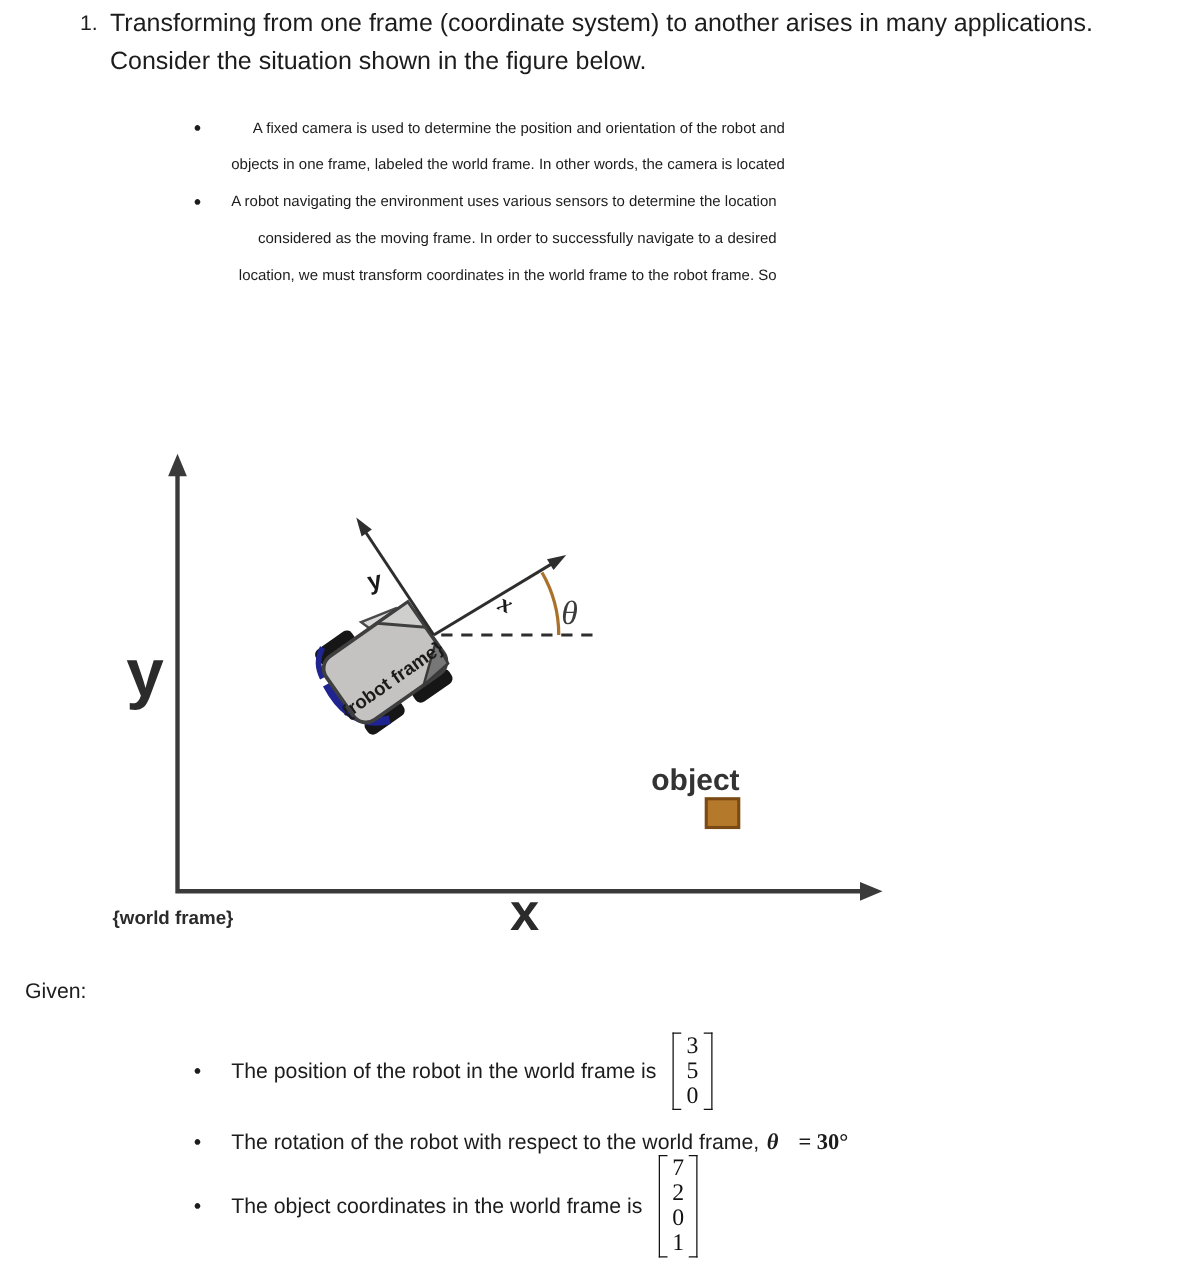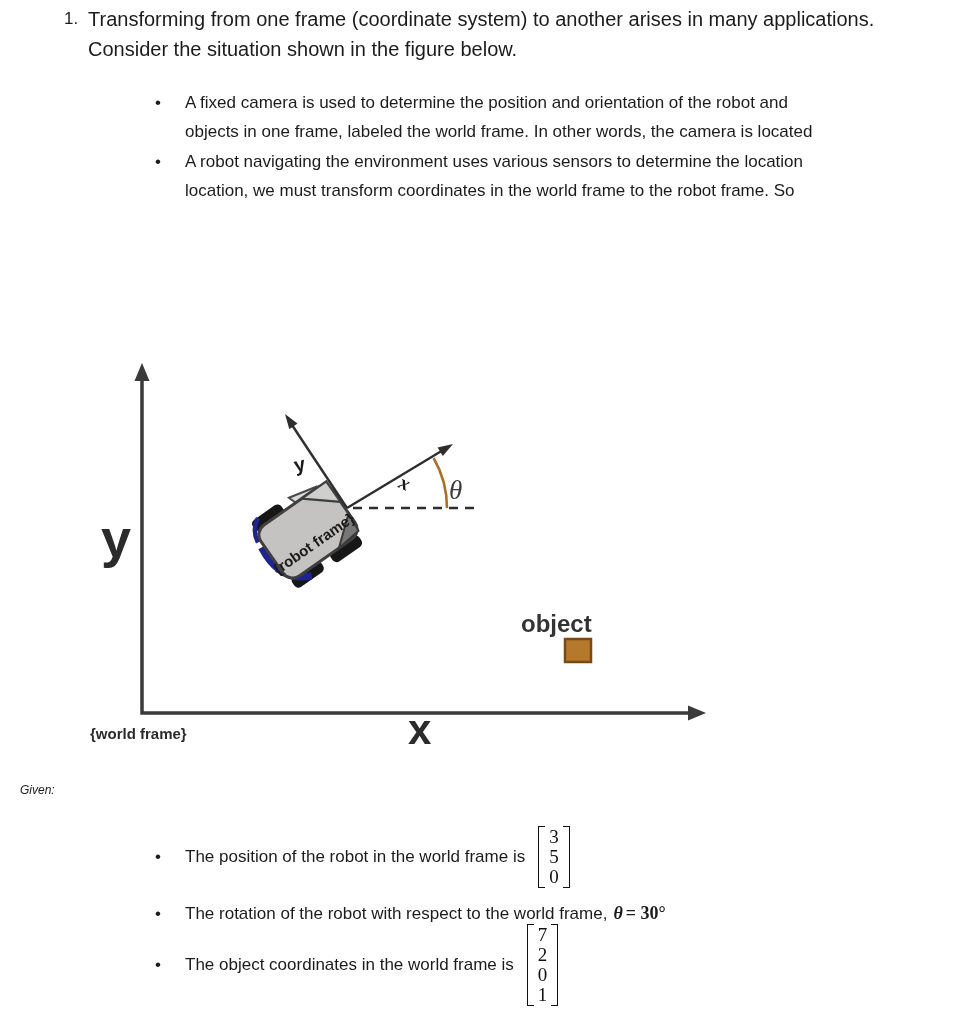--- a/index.html
+++ b/index.html
@@ -8,21 +8,21 @@
     font-family:"Liberation Sans",sans-serif;color:#1c1c1c;
   }
   
   .intro{position:absolute;top:4px;left:64px;display:flex;}
   .intro .num{width:24px;font-size:17px;line-height:30px;}
   .intro-text div{font-size:20px;line-height:30px;}
   
   .bullets{position:absolute;top:88px;left:155px;width:790px;list-style:none;margin:0;padding:0;}
   .bullets li{display:flex;}
   .dot{width:30px;flex:0 0 30px;font-size:17px;line-height:29.4px;}
-  .blines div{font-size:17px;line-height:29.4px;}
+  .blines div{font-size:12px;line-height:29.4px;text-align:right;}
   
   #figure{position:absolute;left:0;top:355px;}
   .axis{stroke:#3a3a3a;stroke-width:3.5;fill:none;}
   .axis-arrow{fill:#3a3a3a;stroke:none;}
   .thin-line{stroke:#2e2e2e;stroke-width:2.4;fill:none;}
   .thin-arrow{fill:#2e2e2e;stroke:none;}
   .dashed{stroke:#2e2e2e;stroke-width:2.4;fill:none;stroke-dasharray:9 7;}
   .arc{fill:none;stroke-width:2.6;}
   .lbl{font-family:"Liberation Sans",sans-serif;font-weight:bold;fill:#2b2b2b;}
   .lbl-y{font-size:54px;}
@@ -33,33 +33,33 @@
   .robot-wheel{fill:#161616;stroke:none;}
   .robot-accent{stroke:#1f2490;fill:none;}
   .robot-body{fill:#c4c3c2;stroke:#3f3f3f;stroke-width:3;}
   .robot-shield{fill:#cfcfce;stroke:#3f3f3f;stroke-width:2.4;}
   .robot-flapdark{fill:#777777;stroke:#3a3a3a;stroke-width:2;}
   .robot-flapgray{fill:#d9d9d9;stroke:#4a4a4a;stroke-width:2;}
   .robot-text{font-family:"Liberation Sans",sans-serif;font-weight:bold;font-size:15px;fill:#1a1a1a;}
   .raxis-lbl{font-family:"Liberation Sans",sans-serif;font-weight:bold;font-size:20px;fill:#1a1a1a;}
   .raxis-x{font-family:"Liberation Serif",serif;font-style:italic;font-weight:bold;font-size:20px;fill:#1a1a1a;}
   
-  .given-label{position:absolute;top:783px;left:20px;font-size:12px;font-style:italic;}
+  .given-label{position:absolute;top:783px;left:20px;font-size:17px;}
   .given-item{position:absolute;left:155px;display:flex;align-items:center;}
   .given-item .gtext{font-size:17px;line-height:24px;}
   .given-item.baseline{align-items:baseline;}
   .matrix{display:inline-flex;align-items:stretch;margin-left:13px;
           font-family:"Liberation Serif",serif;font-size:19px;color:#111;}
   .matrix .br{width:6px;}
   .matrix .br.l{border-left:1.7px solid #111;border-top:1.7px solid #111;border-bottom:1.7px solid #111;}
   .matrix .br.r{border-right:1.7px solid #111;border-top:1.7px solid #111;border-bottom:1.7px solid #111;}
   .matrix .col{display:flex;flex-direction:column;align-items:center;padding:1px 4px;}
   .matrix .col span{line-height:20px;}
   .math-theta{font-family:"Liberation Serif",serif;font-style:italic;font-weight:bold;font-size:18px;margin-left:6px;}
-  .math-val{font-family:"Liberation Serif",serif;font-weight:bold;font-size:18px;margin-left:3px;text-align:right;}
+  .math-val{font-family:"Liberation Serif",serif;font-weight:bold;font-size:18px;margin-left:16px;text-align:right;}
 </style>
 </head>
 <body>
 
 <div id="page">
 
   <div class="intro">
     <span class="num">1.</span>
     <div class="intro-text">
       <div>Transforming from one frame (coordinate system) to another arises in many applications.</div>
@@ -72,20 +72,21 @@
       <span class="dot">•</span>
       <div class="blines">
         <div>A fixed camera is used to determine the position and orientation of the robot and</div>
         <div>objects in one frame, labeled the world frame. In other words, the camera is located</div>
       </div>
     </li>
     <li>
       <span class="dot">•</span>
       <div class="blines">
         <div>A robot navigating the environment uses various sensors to determine the location</div>
+        <div>considered as the moving frame. In order to successfully navigate to a desired</div>
         <div>location, we must transform coordinates in the world frame to the robot frame. So</div>
       </div>
     </li>
   </ul>
 
   <svg id="figure" width="956" height="405" viewBox="0 355 956 405" xmlns="http://www.w3.org/2000/svg">
 
     <polyline class="axis" points="142,374 142,713 696,713"></polyline>
     <polygon class="axis-arrow" points="142,363 134.5,381 149.5,381"></polygon>
     <polygon class="axis-arrow" points="706,713 688,705.5 688,720.5"></polygon>

